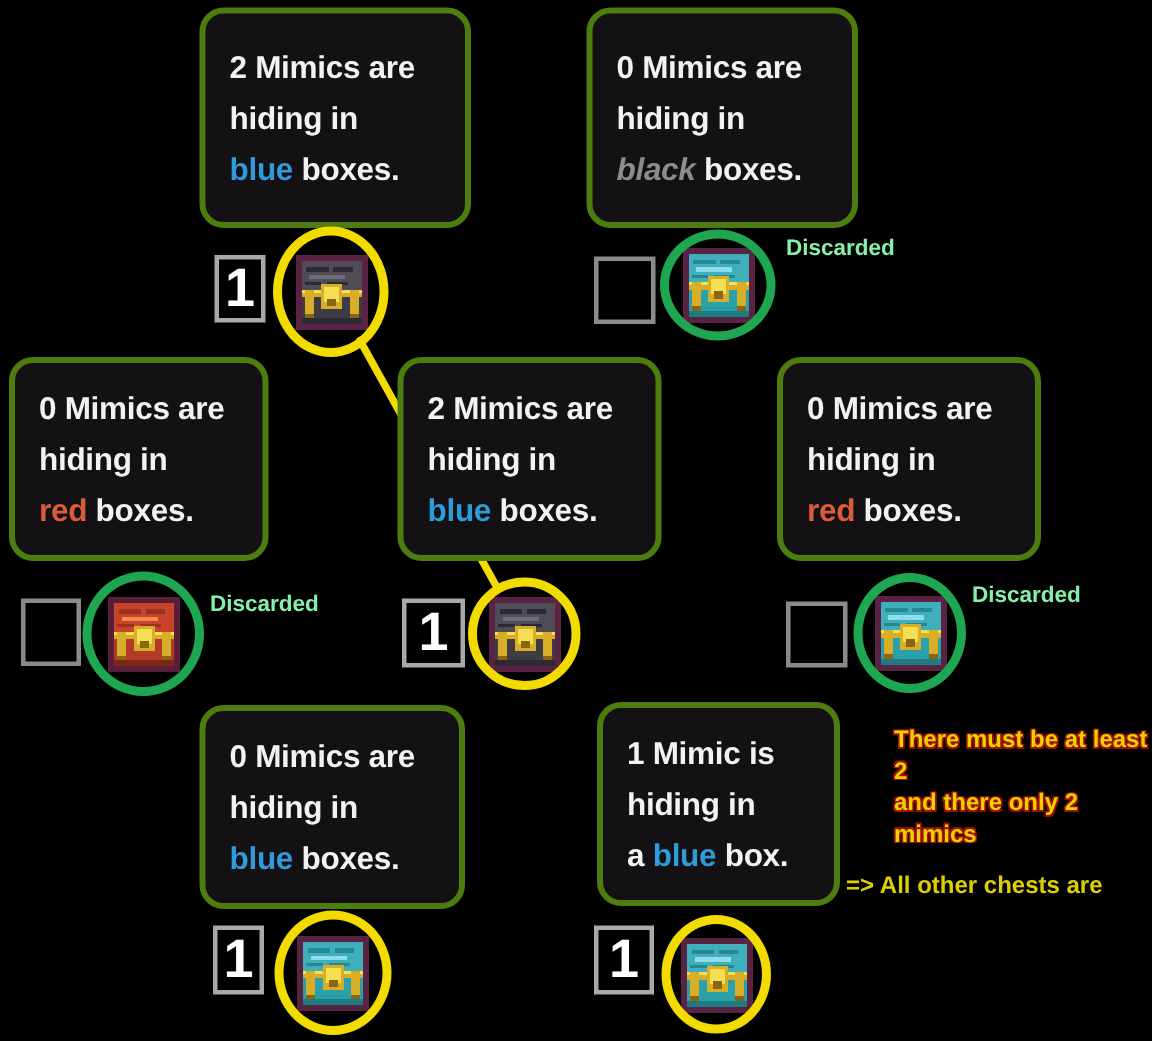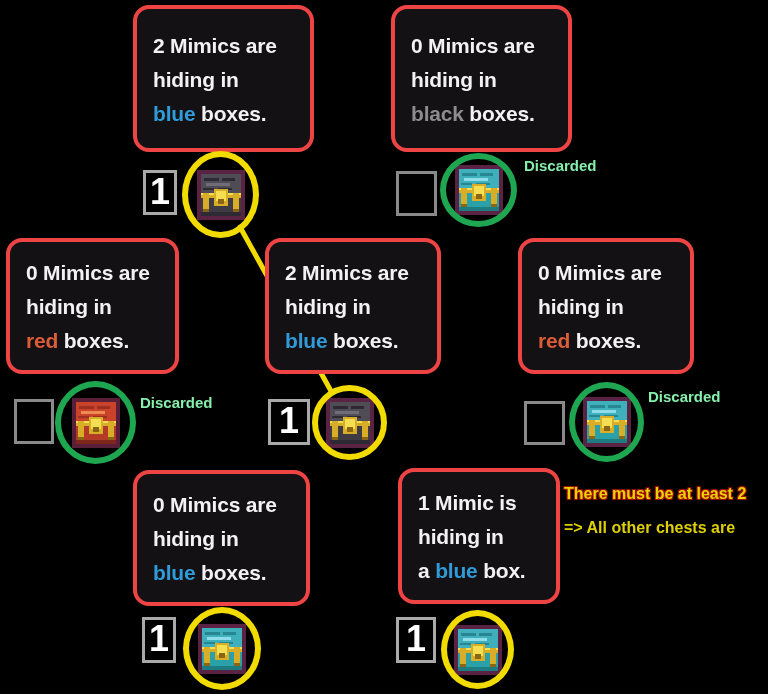--- a/index.html
+++ b/index.html
@@ -1,20 +1,20 @@
 <!DOCTYPE html>
 <html><head>
 <meta charset="utf-8">
 <style>
   html,body{margin:0;padding:0;background:#000;}
   #screen{position:relative;width:768px;height:694px;background:#000;overflow:hidden;
           font-family:"Liberation Sans",sans-serif;}
 
   
-  .bubble{position:absolute;background:#141114;border:4px solid #ef4444;border-radius:16px;
+  .bubble{position:absolute;background:#141114;border:4px solid #4d7c0f;border-radius:16px;
           box-sizing:border-box;color:#f2f2f2;font-weight:bold;font-size:21px;
           line-height:34px;padding:14px 20px 0 16px;letter-spacing:-0.2px;}
   .b1{left:133px;top:5px;width:181px;height:147px;padding-top:20px;}
   .b2{left:391px;top:5px;width:181px;height:147px;padding-top:20px;}
   .b3{left:6px;top:238px;width:173px;height:136px;}
   .b4{left:265px;top:238px;width:176px;height:136px;}
   .b5{left:518px;top:238px;width:176px;height:136px;}
   .b6{left:133px;top:470px;width:177px;height:136px;}
   .b7{left:398px;top:468px;width:162px;height:136px;}
 
@@ -48,42 +48,42 @@
   .n7{left:396px;top:617px;width:40px;height:46px;}
   .s7{left:441px;top:610px;width:73px;height:79px;}
 
   
   .overlay{position:absolute;left:0;top:0;width:768px;height:694px;pointer-events:none;}
 
   
   .annotation{position:absolute;left:564px;top:483px;width:204px;
               font-weight:bold;font-size:16px;line-height:21px;color:#decf00;}
   .annotation .para1 div{color:#e8d400;
-      text-shadow:1px 1px 0 #a50f00,-1px -1px 0 #a50f00,1px -1px 0 #a50f00,-1px 1px 0 #a50f00;}
+      text-shadow:1px 1px 0 #a50f00,-1px -1px 0 #a50f00,1px -1px 0 #a50f00,-1px 1px 0 #a50f00;margin-left:32px;}
   .annotation .para2{margin-top:13px;}
 </style>
 </head>
 <body>
 
 <div id="screen">
 
   <svg class="overlay">
     <line x1="240" y1="227" x2="331" y2="391" stroke-width="5" stroke-linecap="round" stroke="#f2dc00"></line>
   </svg>
 
   <div class="bubble b1">
     <div><span>2 Mimics are</span></div>
     <div><span>hiding in</span></div>
     <div><span></span><span style="color: rgb(47, 155, 216);">blue</span><span> boxes.</span></div>
   </div>
 
   <div class="bubble b2">
     <div><span>0 Mimics are</span></div>
     <div><span>hiding in</span></div>
-    <div><span></span><span style="color: rgb(140, 140, 140);">black</span><span> boxes.</span></div>
+    <div><span></span><span style="color: rgb(140, 140, 140); font-style: italic;">black</span><span> boxes.</span></div>
   </div>
 
   <div class="bubble b3">
     <div><span>0 Mimics are</span></div>
     <div><span>hiding in</span></div>
     <div><span></span><span style="color: rgb(221, 92, 56);">red</span><span> boxes.</span></div>
   </div>
 
   <div class="bubble b4">
     <div><span>2 Mimics are</span></div>
@@ -283,19 +283,20 @@
         <rect x="21" y="21" width="14" height="17" fill="#d8ad28"></rect>
         <rect x="23" y="23" width="10" height="10" fill="#f4de52"></rect>
         <rect x="25" y="31" width="6" height="5" fill="#8a6614"></rect>
       </svg>
     <div class="ring" style="border-color: rgb(242, 220, 0);"></div>
   </div>
 
   <div class="annotation">
     <div class="para1">
       <div>There must be at least 2</div>
+      <div>and there only 2 mimics</div>
     </div>
     <div class="para2">
       <div>=&gt; All other chests are</div>
     </div>
   </div>
 
 </div>
 
 </body></html>

